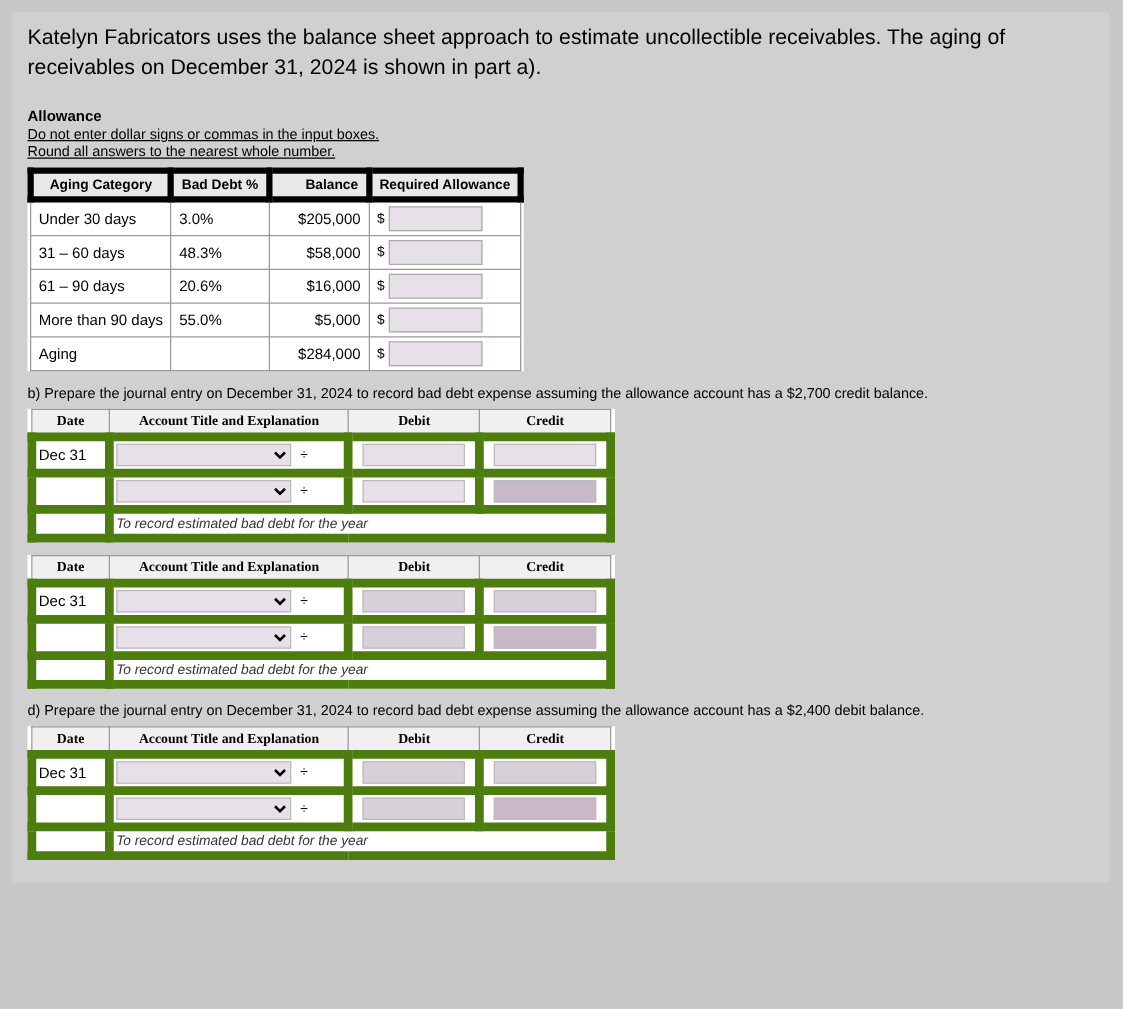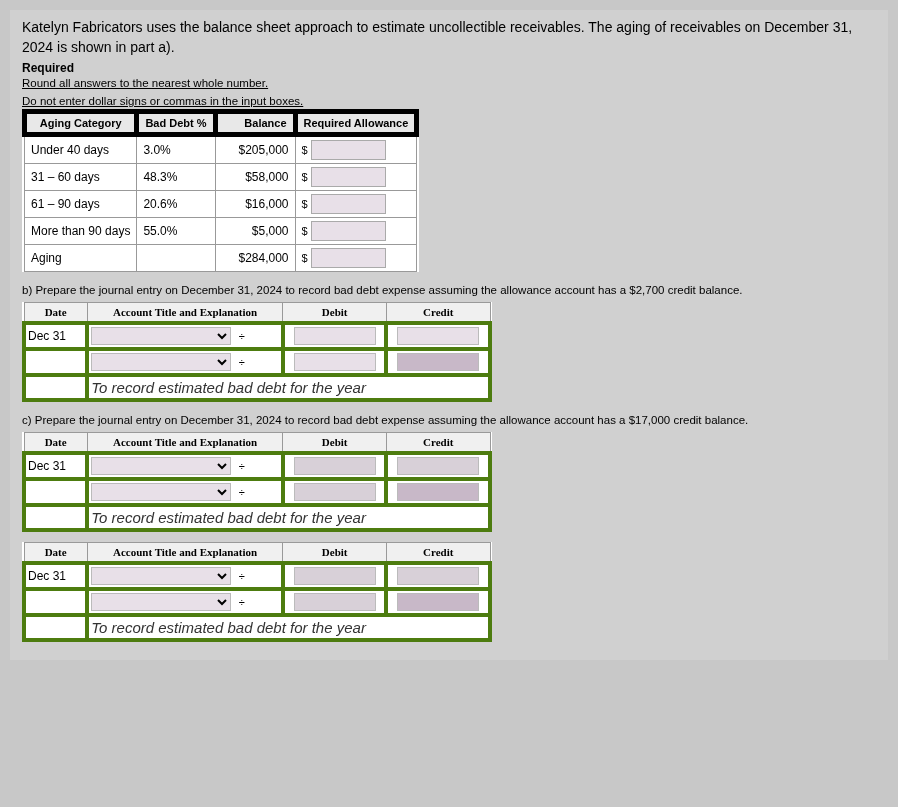--- a/index.html
+++ b/index.html
@@ -15,22 +15,22 @@
       background: #d0d0d0;
       padding: 8px 12px;
     }
     .link-text {
       color: #1a5276;
       text-decoration: underline;
       cursor: pointer;
       font-size: 11px;
     }
     .intro-text {
-      font-size: 14px;
-      margin-bottom: 4px;
+      font-size: 17px;
+      margin-bottom: 20px;
       line-height: 1.4;
     }
     .underline { text-decoration: underline; }
     .section-title {
       font-weight: bold;
       font-size: 12px;
       margin-top: 4px;
       margin-bottom: 2px;
     }
     .instruction {
@@ -89,21 +89,21 @@
     }
     .journal-table th {
       border: 1px solid #999;
       padding: 3px 8px;
       background: #f0f0f0;
       font-weight: bold;
       font-size: 11px;
       font-family: Liberation Serif, serif;
     }
     .journal-table td {
-      border: 4px solid #4d7c0f;
+      border: 7px solid #4d7c0f;
       padding: 2px 2px;
       vertical-align: middle;
       margin-left: 24px;
     }
     .journal-table .col-date { min-width: 55px; }
     .journal-table .col-account { min-width: 170px; }
     .journal-table .col-debit { min-width: 90px; text-align: center; }
     .journal-table .col-credit { min-width: 90px; text-align: center; }
     .journal-input {
       border: 1px solid #bbb;
@@ -118,55 +118,55 @@
       border: 1px solid #bbb;
       background: #e8e0e8;
       height: 18px;
       width: 140px;
       font-size: 11px;
       padding: 1px 2px;
       outline: none;
     }
     .italic-note {
       font-style: italic;
-      font-size: 15px;
+      font-size: 11px;
       color: #333;
       padding: 2px 5px;
     }
     .date-cell {
       font-size: 12px;
       font-weight: normal;
     }
   </style>
 </head>
 <body>
 
 <div class="page-container">
 
 
   <div class="intro-text">Katelyn Fabricators uses the balance sheet approach to estimate uncollectible receivables. The aging of receivables on December 31, 2024 is shown in part a).</div>
 
-  <div class="section-title">Required</div>
-
-
+  <div class="section-title">Allowance</div>
+
+
+  <div class="instruction underline">Do not enter dollar signs or commas in the input boxes.</div>
   <div class="instruction underline" style="margin-bottom: 6px;">Round all answers to the nearest whole number.</div>
-  <div class="instruction underline">Do not enter dollar signs or commas in the input boxes.</div>
 
   <table class="aging-table">
     <thead>
       <tr>
         <th class="col-category">Aging Category</th>
         <th class="col-baddebt">Bad Debt %</th>
         <th class="col-balance">Balance</th>
         <th class="col-allowance">Required Allowance</th>
       </tr>
     </thead>
     <tbody>
       <tr>
-        <td class="col-category">Under 40 days</td>
+        <td class="col-category">Under 30 days</td>
         <td class="col-baddebt">3.0%</td>
         <td class="col-balance">$205,000</td>
         <td class="col-allowance">
           <span class="dollar-prefix">$</span>
           <input class="input-field-wide" type="text" style="">
         </td>
       </tr>
       <tr>
         <td class="col-category">31 – 60 days</td>
         <td class="col-baddebt">48.3%</td>
@@ -250,21 +250,20 @@
         </tr>
         <tr>
           <td class="col-date"></td>
           <td colspan="3" class="italic-note">To record estimated bad debt for the year</td>
         </tr>
       </tbody>
     </table>
   </div>
 
   <div class="journal-section">
-    <div class="journal-instruction">c) Prepare the journal entry on December 31, 2024 to record bad debt expense assuming the allowance account has a $17,000 credit balance.</div>
     <table class="journal-table">
       <thead>
         <tr>
           <th class="col-date">Date</th>
           <th class="col-account">Account Title and Explanation</th>
           <th class="col-debit">Debit</th>
           <th class="col-credit">Credit</th>
         </tr>
       </thead>
       <tbody>
@@ -300,20 +299,21 @@
         </tr>
         <tr>
           <td class="col-date"></td>
           <td colspan="3" class="italic-note">To record estimated bad debt for the year</td>
         </tr>
       </tbody>
     </table>
   </div>
 
   <div class="journal-section">
+    <div class="journal-instruction">d) Prepare the journal entry on December 31, 2024 to record bad debt expense assuming the allowance account has a $2,400 debit balance.</div>
     <table class="journal-table">
       <thead>
         <tr>
           <th class="col-date">Date</th>
           <th class="col-account">Account Title and Explanation</th>
           <th class="col-debit">Debit</th>
           <th class="col-credit">Credit</th>
         </tr>
       </thead>
       <tbody>

